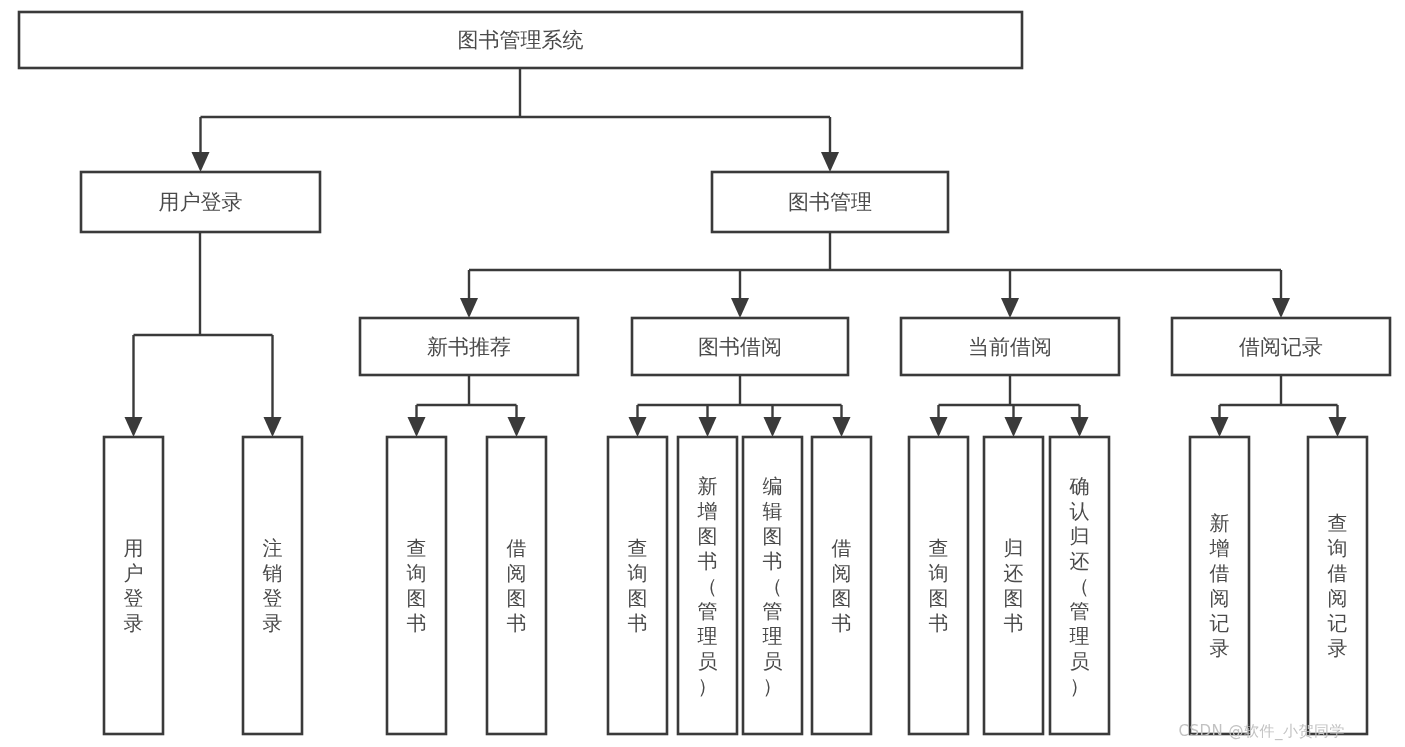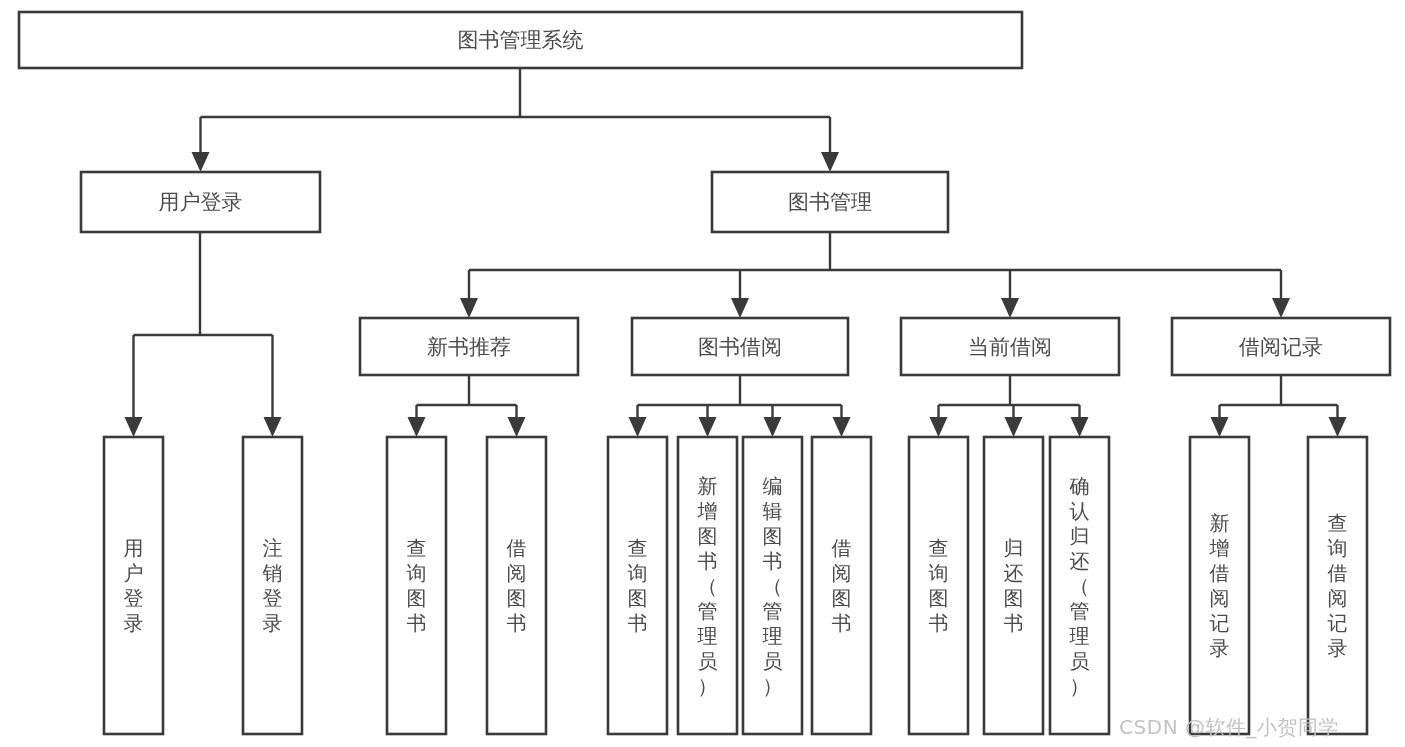--- a/index.html
+++ b/index.html
@@ -51,24 +51,24 @@
     dominant-baseline: middle;
   }
   .node-label-vertical {
     fill: #4a4a4a;
     font-family: "DejaVu Sans", "Liberation Sans", sans-serif;
     font-size: 20px;
     text-anchor: middle;
   }
   .watermark-text {
     position: absolute;
-    right: 12px;
+    right: 6px;
     bottom: 6px;
     color: #c2c2c2;
-    font-size: 20px;
+    font-size: 15px;
     font-family: "DejaVu Sans", "Liberation Sans", sans-serif;
     letter-spacing: 0.5px;
     white-space: nowrap;
     user-select: none;
   }
 </style>
 </head>
 <body>
 
 <div id="diagram-root">

